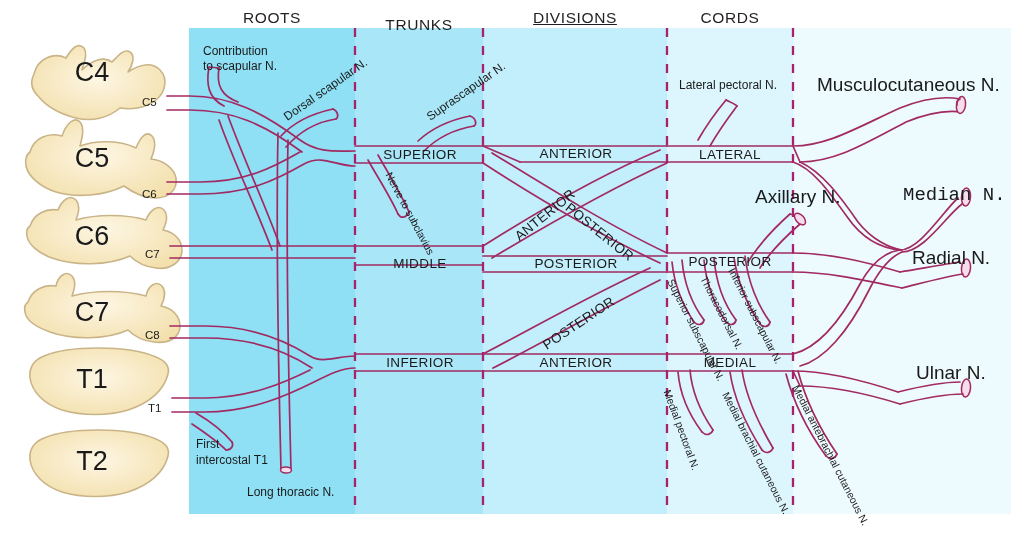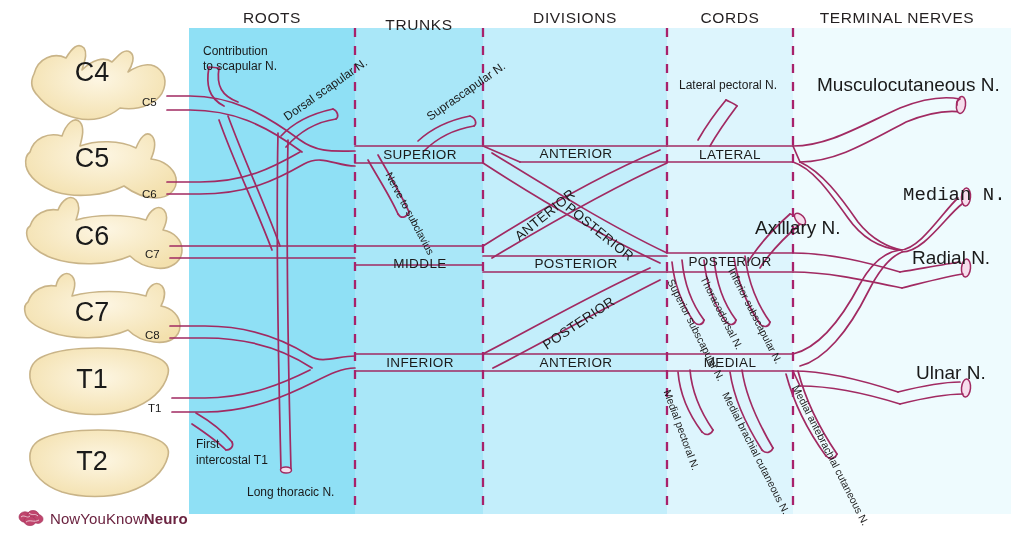--- a/index.html
+++ b/index.html
@@ -312,23 +312,22 @@
     <g stroke="#a8216b" stroke-width="2.3" stroke-dasharray="9 9">
       <line x1="355" y1="28" x2="355" y2="514"></line>
       <line x1="483" y1="28" x2="483" y2="514"></line>
       <line x1="667" y1="28" x2="667" y2="514"></line>
       <line x1="793" y1="28" x2="793" y2="514"></line>
     </g>
   </svg>
 
   <div class="colhead" style="left:272px;top:9px;">ROOTS</div>
   <div class="colhead" style="left:419px;top:9px;margin-top:7px;">TRUNKS</div>
-  <div class="colhead" style="left:575px;top:9px;">DIVISIONS</div>
+  <div class="colhead" style="left:575px;top:9px;text-decoration:underline;">DIVISIONS</div>
   <div class="colhead" style="left:730px;top:9px;">CORDS</div>
-  <div class="colhead" style="left:897px;top:9px;">TERMINAL NERVES</div>
 
   <div class="vtext vlabel" style="left:92px;top:72px;transform:translate(-50%,-50%);">C4</div>
   <div class="vtext vlabel" style="left:92px;top:158px;transform:translate(-50%,-50%);">C5</div>
   <div class="vtext vlabel" style="left:92px;top:236px;transform:translate(-50%,-50%);">C6</div>
   <div class="vtext vlabel" style="left:92px;top:312px;transform:translate(-50%,-50%);">C7</div>
   <div class="vtext vlabel" style="left:92px;top:379px;transform:translate(-50%,-50%);">T1</div>
   <div class="vtext vlabel" style="left:92px;top:461px;transform:translate(-50%,-50%);">T2</div>
 
   <div class="vtext rootlabel" style="left:142px;top:96px;">C5</div>
   <div class="vtext rootlabel" style="left:142px;top:188px;">C6</div>
@@ -355,51 +354,33 @@
     <div>Contribution</div>
     <div>to scapular N.</div>
   </div>
 
   <div class="vtext smallname rot" style="left:281px;top:112px;transform:rotate(-35deg);">Dorsal scapular N.</div>
   <div class="vtext smallname rot" style="left:424px;top:112px;transform:rotate(-35deg);">Suprascapular N.</div>
   <div class="vtext rot" style="left:394px;top:170px;font-size:10.5px;transform:rotate(62deg);">Nerve to subclavius</div>
 
   <div class="vtext smallname" style="left:679px;top:78px;">Lateral pectoral N.</div>
   <div class="vtext bigname" style="left:817px;top:74px;">Musculocutaneous N.</div>
-  <div class="vtext bigname" style="left:755px;top:186px;margin-top:31px;">Axillary N.</div>
+  <div class="vtext bigname" style="left:755px;top:186px;">Axillary N.</div>
   <div class="vtext bigname" style="left:903px;top:184px;font-family:Liberation Mono, monospace;">Median N.</div>
   <div class="vtext bigname" style="left:912px;top:247px;">Radial N.</div>
   <div class="vtext bigname" style="left:916px;top:362px;">Ulnar N.</div>
 
   <div class="vtext rot" style="left:676px;top:277px;font-size:10.5px;transform:rotate(63deg);">Superior subscapular N.</div>
   <div class="vtext rot" style="left:709px;top:274px;font-size:10.5px;transform:rotate(63deg);">Thoracodorsal N.</div>
   <div class="vtext rot" style="left:737px;top:266px;font-size:10.5px;transform:rotate(63deg);">Inferior subscapular N.</div>
 
   <div class="vtext rot" style="left:673px;top:388px;font-size:10.5px;transform:rotate(70deg);">Medial pectoral N.</div>
   <div class="vtext rot" style="left:731px;top:390px;font-size:10.5px;transform:rotate(63deg);">Medial brachial cutaneous N.</div>
   <div class="vtext rot" style="left:801px;top:383px;font-size:10.5px;transform:rotate(63deg);">Medial antebrachial cutaneous N.</div>
 
   <div class="vtext smallname" style="left:196px;top:437px;line-height:1.3;">
     <div>First</div>
     <div>intercostal T1</div>
   </div>
   <div class="vtext smallname" style="left:247px;top:485px;">Long thoracic N.</div>
 
-  <div id="logo">
-    <svg width="26" height="20" viewBox="0 0 26 20">
-      <g fill="#c0456d" stroke="#a5335c" stroke-width="0.7">
-        <ellipse cx="7" cy="9" rx="6" ry="5.2"></ellipse>
-        <ellipse cx="15" cy="7.5" rx="6" ry="5"></ellipse>
-        <ellipse cx="20" cy="11" rx="5" ry="4.4"></ellipse>
-        <ellipse cx="12" cy="13" rx="6" ry="4.6"></ellipse>
-      </g>
-      <g stroke="#ffffff" stroke-width="0.8" fill="none" opacity="0.85">
-        <path d="M3 9 C 6 6, 9 11, 12 8"></path>
-        <path d="M11 5 C 14 8, 17 5, 20 8"></path>
-        <path d="M8 14 C 12 11, 16 15, 21 12"></path>
-      </g>
-    </svg>
-    <div class="lw">
-      <span>NowYouKnow</span><b>Neuro</b>
-    </div>
-  </div>
 
 </div>
 
 </body></html>

